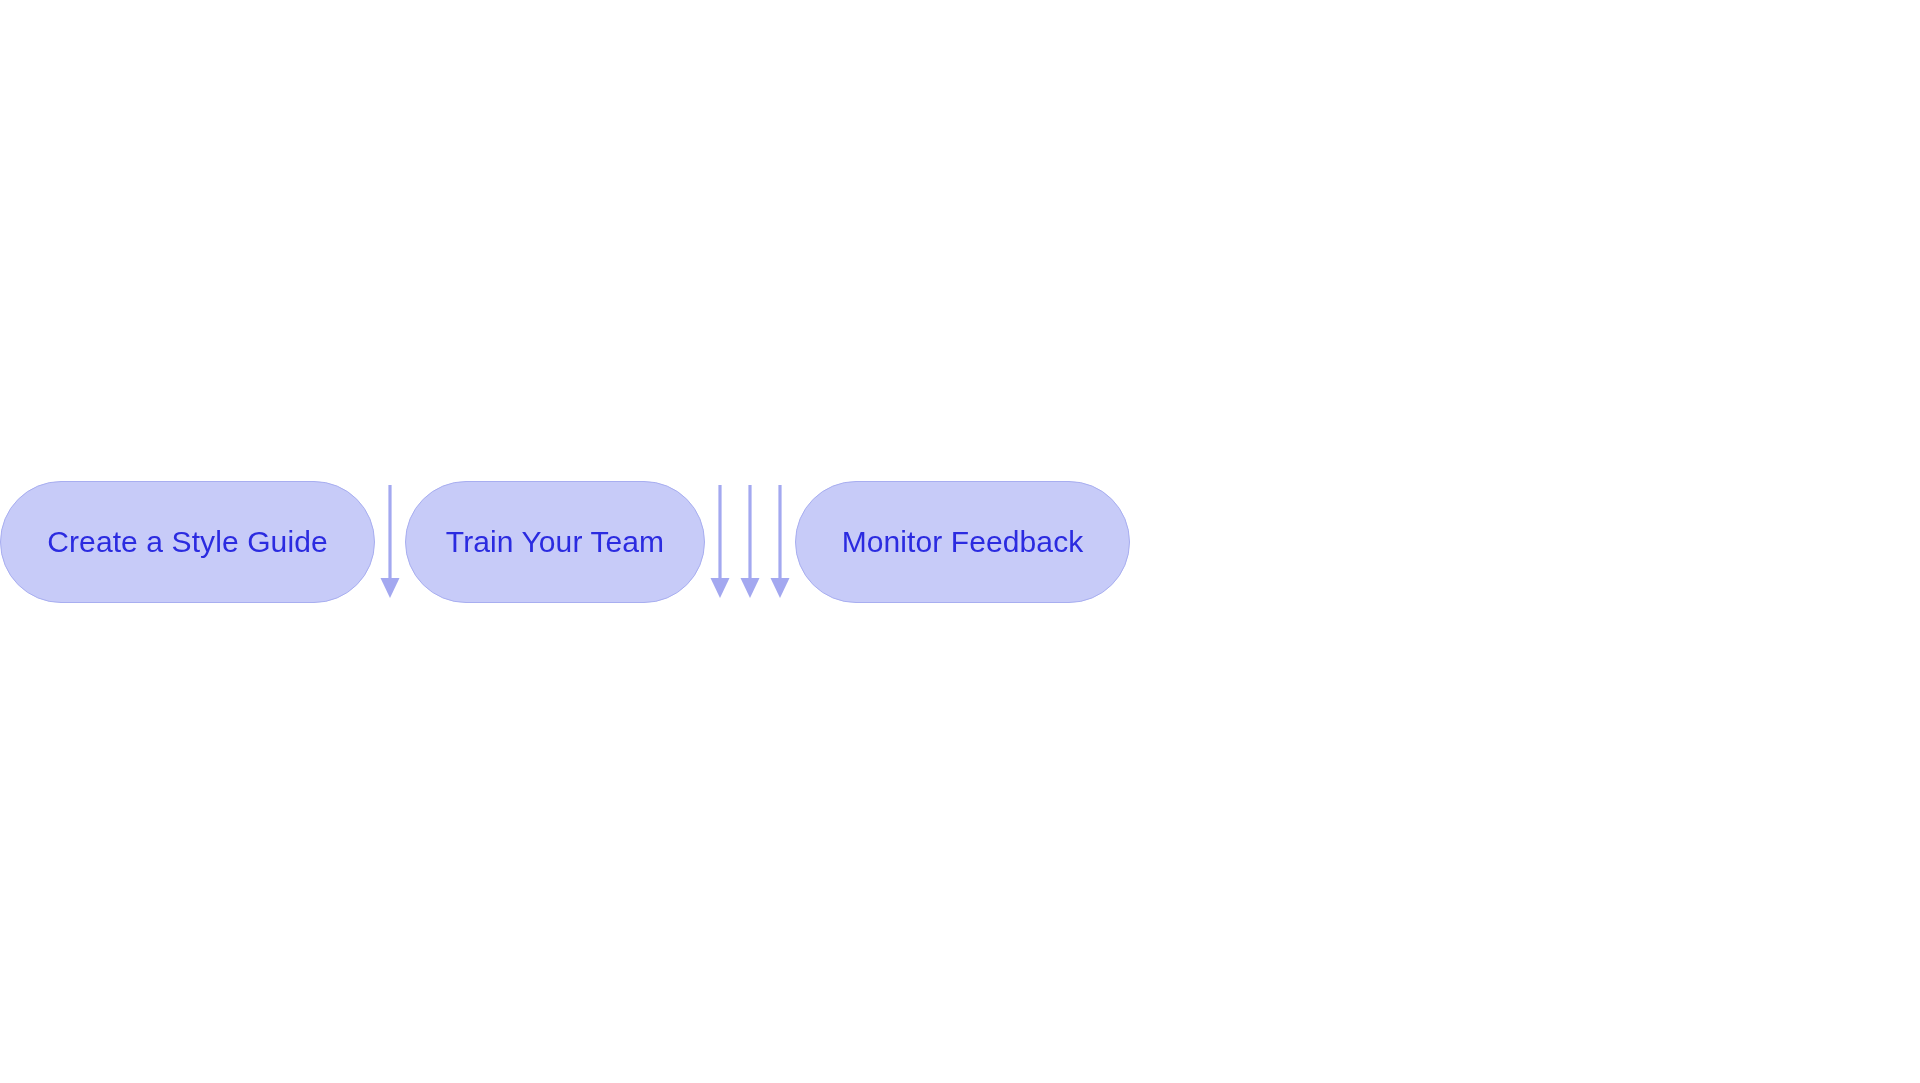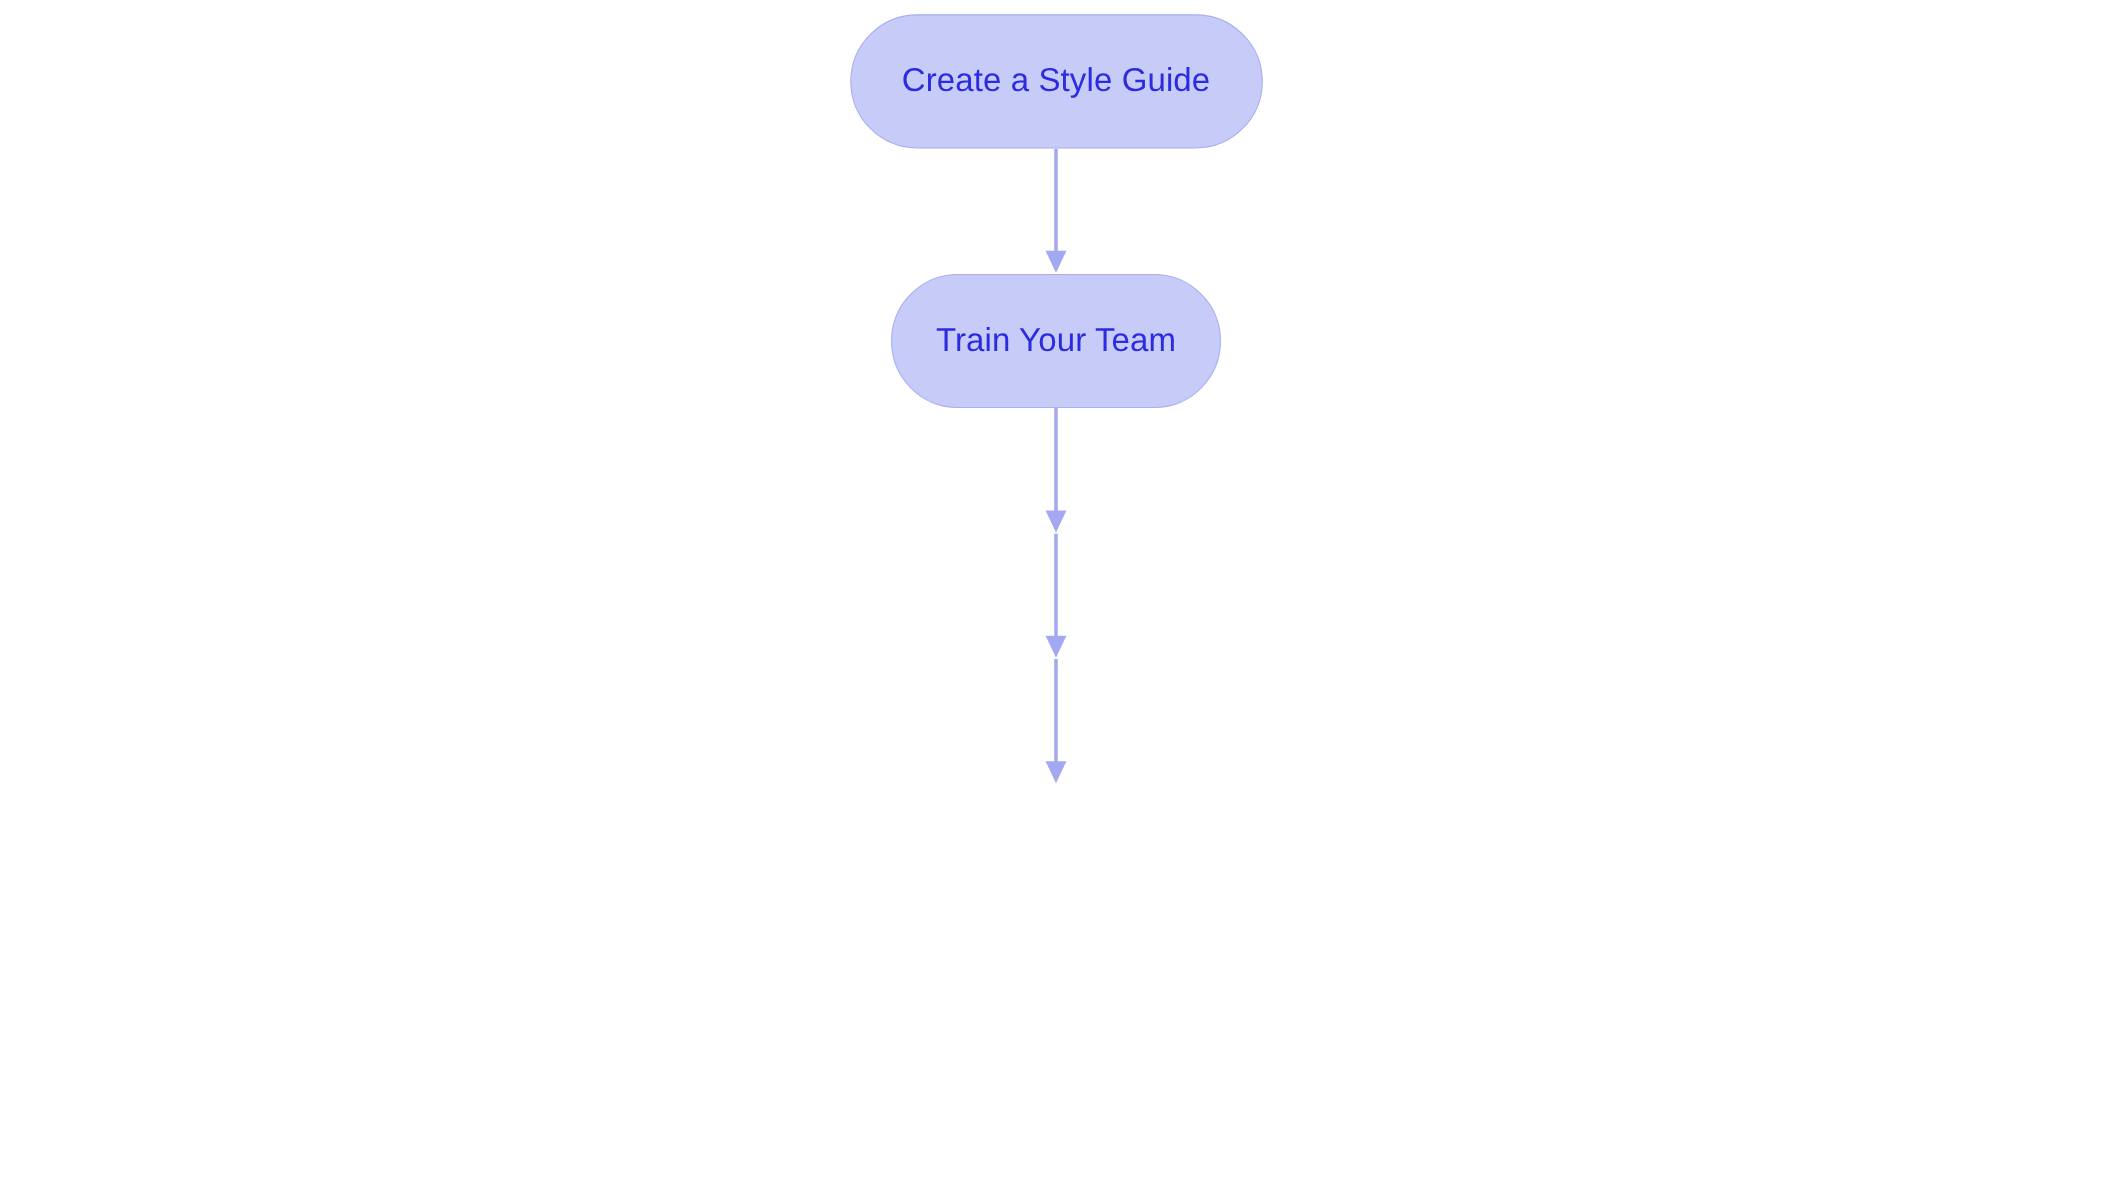--- a/index.html
+++ b/index.html
@@ -15,21 +15,21 @@
     font-family: "Liberation Sans", sans-serif;
     overflow: hidden;
   }
 
   #flowchart-canvas {
     position: relative;
     width: 1920px;
     height: 1083px;
     background: #ffffff;
     display: flex;
-    flex-direction: column;
+    flex-direction: row;
     align-items: center;
   }
 
   .flow-node {
     box-sizing: border-box;
     height: 122px;
     border-radius: 61px;
     background: #c7cbf8;
     border: 1.6px solid #a8aef0;
     display: flex;
@@ -94,14 +94,17 @@
     <line x1="15" y1="0" x2="15" y2="98" stroke="#a3a8f0" stroke-width="3.2"></line>
     <polygon points="15,113 5.5,93 24.5,93" fill="#a3a8f0"></polygon>
   </svg>
 
 
   <svg class="flow-connector" viewBox="0 0 30 114">
     <line x1="15" y1="0" x2="15" y2="98" stroke="#a3a8f0" stroke-width="3.2"></line>
     <polygon points="15,113 5.5,93 24.5,93" fill="#a3a8f0"></polygon>
   </svg>
 
+  <div class="flow-node n-w5">
+    <span class="flow-node-label">Monitor Feedback</span>
+  </div>
 
 </div>
 
 </body></html>

